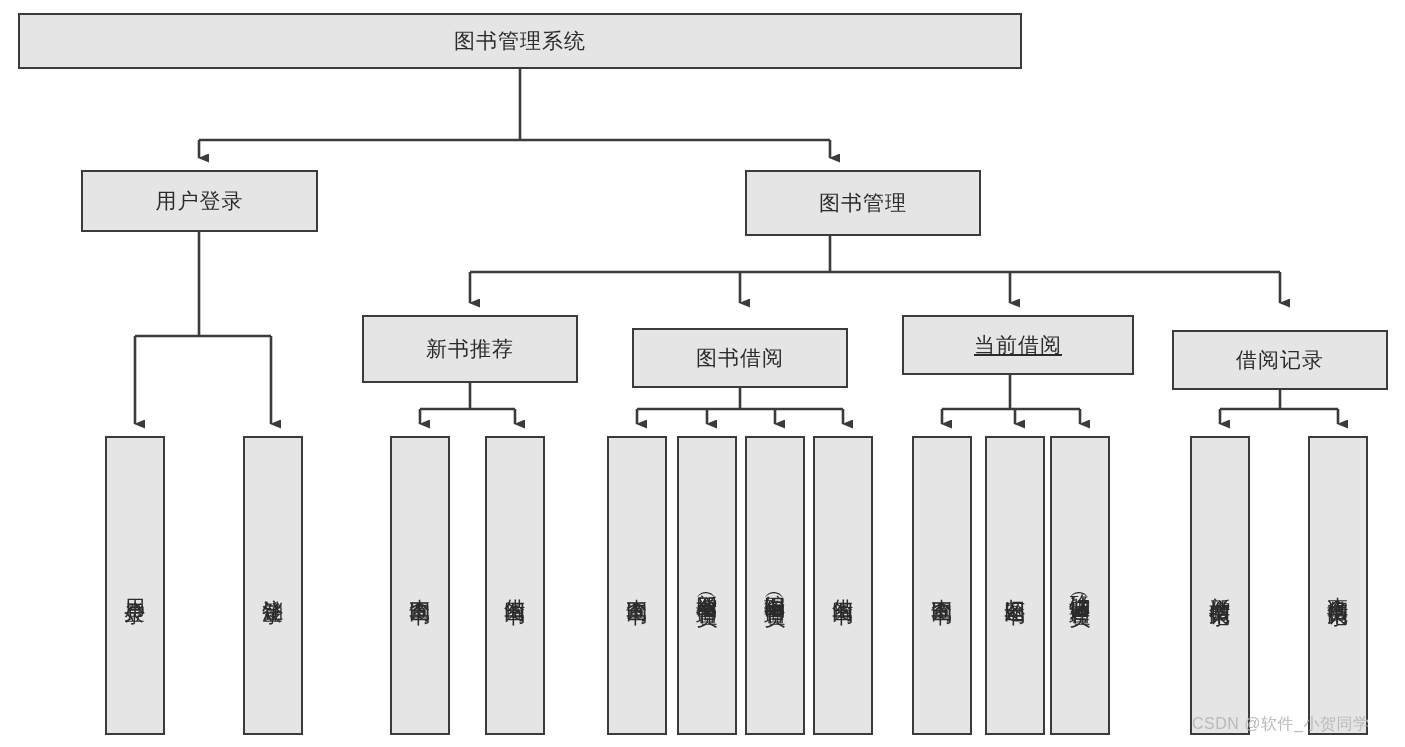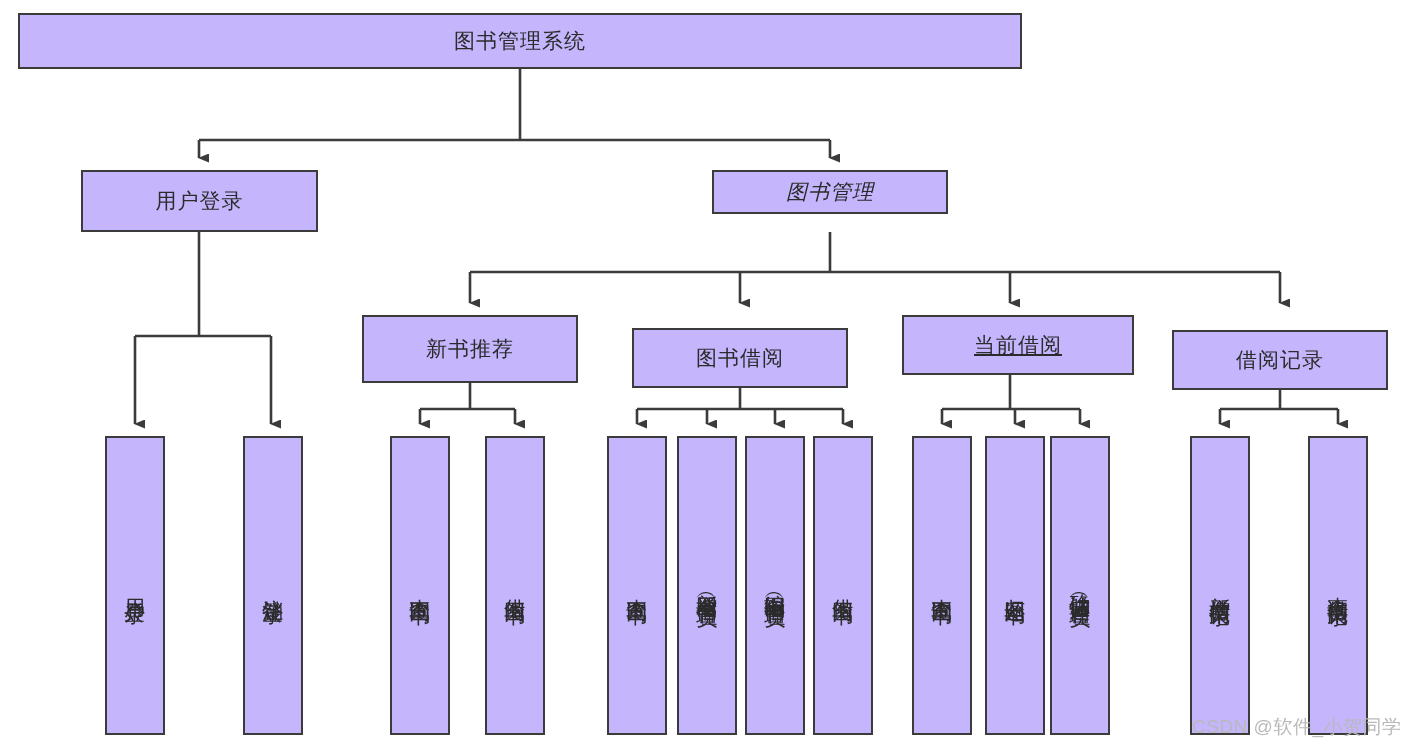--- a/index.html
+++ b/index.html
@@ -22,21 +22,21 @@
     left: 0;
     top: 0;
     width: 1405px;
     height: 747px;
     pointer-events: none;
   }
   .node {
     position: absolute;
     box-sizing: border-box;
     border: 2px solid #3b3b3b;
-    background: #c4b5fd;
+    background: #e5e5e5;
     display: flex;
     align-items: center;
     justify-content: center;
     color: #2b2b2b;
   }
   .node.horizontal .label {
     writing-mode: horizontal-tb;
     font-size: 21px;
     line-height: 1.1;
     letter-spacing: 1px;
@@ -56,21 +56,21 @@
     display: block;
     margin: 0 auto;
   }
   .node.vertical.centered {
     align-items: center;
     padding-top: 0;
   }
   .watermark {
     position: absolute;
     color: #b9b9b9;
-    font-size: 19px;
+    font-size: 16px;
     letter-spacing: 0.5px;
     white-space: nowrap;
     user-select: none;
   }
 </style>
 </head>
 <body>
 
 <div id="canvas">
 
@@ -124,21 +124,21 @@
     </g>
   </svg>
 
   <div class="node horizontal" id="n-root" style="left: 18px; top: 13px; width: 1004px; height: 56px;">
     <span class="label">图书管理系统</span>
   </div>
 
   <div class="node horizontal" id="n-user_login" style="left: 81px; top: 170px; width: 237px; height: 62px;">
     <span class="label">用户登录</span>
   </div>
-  <div class="node horizontal" id="n-book_manage" style="left: 712px; top: 170px; width: 236px; height: 44px; font-style: italic;">
+  <div class="node horizontal" id="n-book_manage" style="left: 745px; top: 170px; width: 236px; height: 66px;">
     <span class="label">图书管理</span>
   </div>
 
   <div class="node horizontal" id="n-new_book_rec" style="left: 362px; top: 315px; width: 216px; height: 68px;">
     <span class="label">新书推荐</span>
   </div>
   <div class="node horizontal" id="n-book_borrow" style="left: 632px; top: 328px; width: 216px; height: 60px;">
     <span class="label">图书借阅</span>
   </div>
   <div class="node horizontal" id="n-current_borrow" style="left: 902px; top: 315px; width: 232px; height: 60px; text-decoration: underline;">

